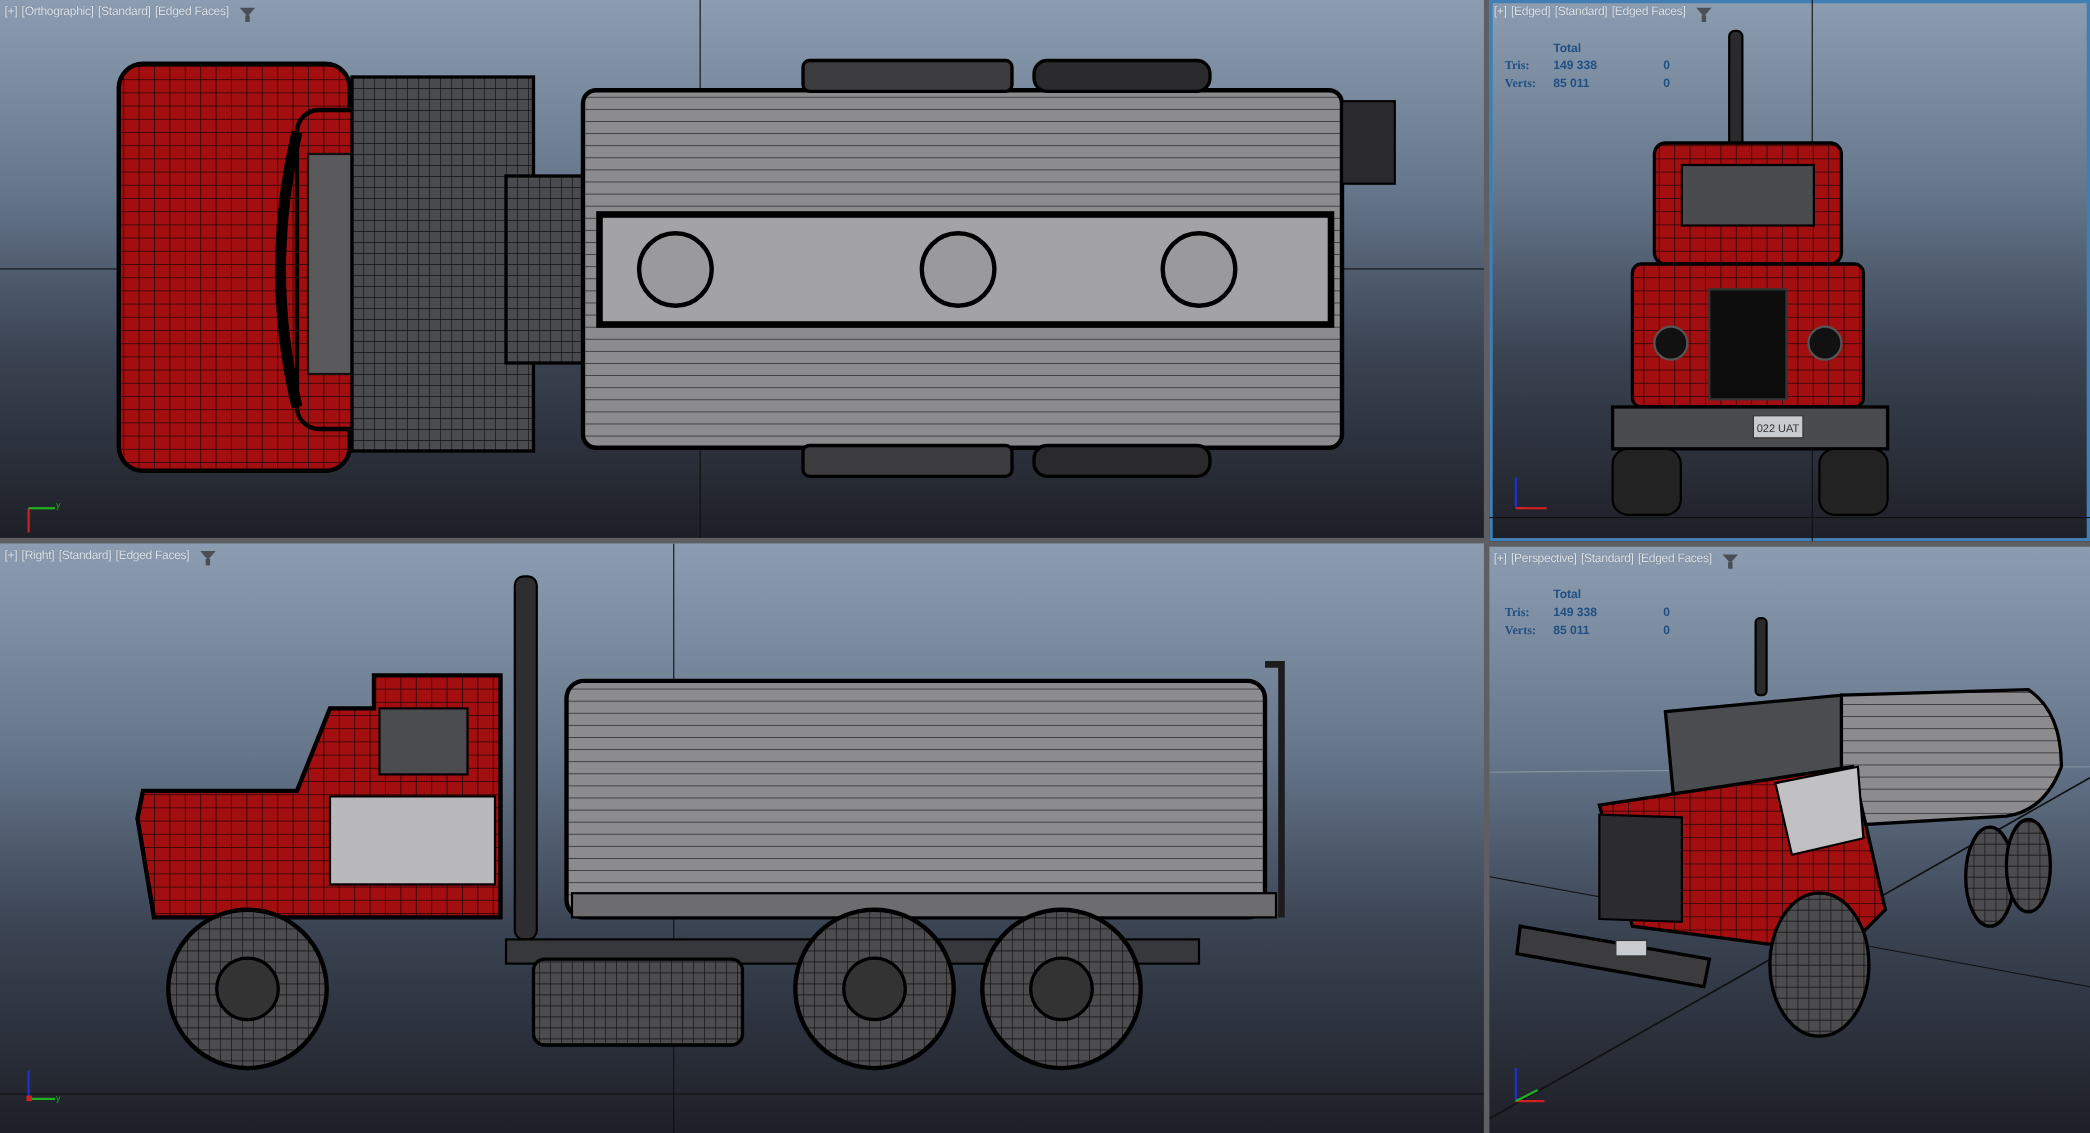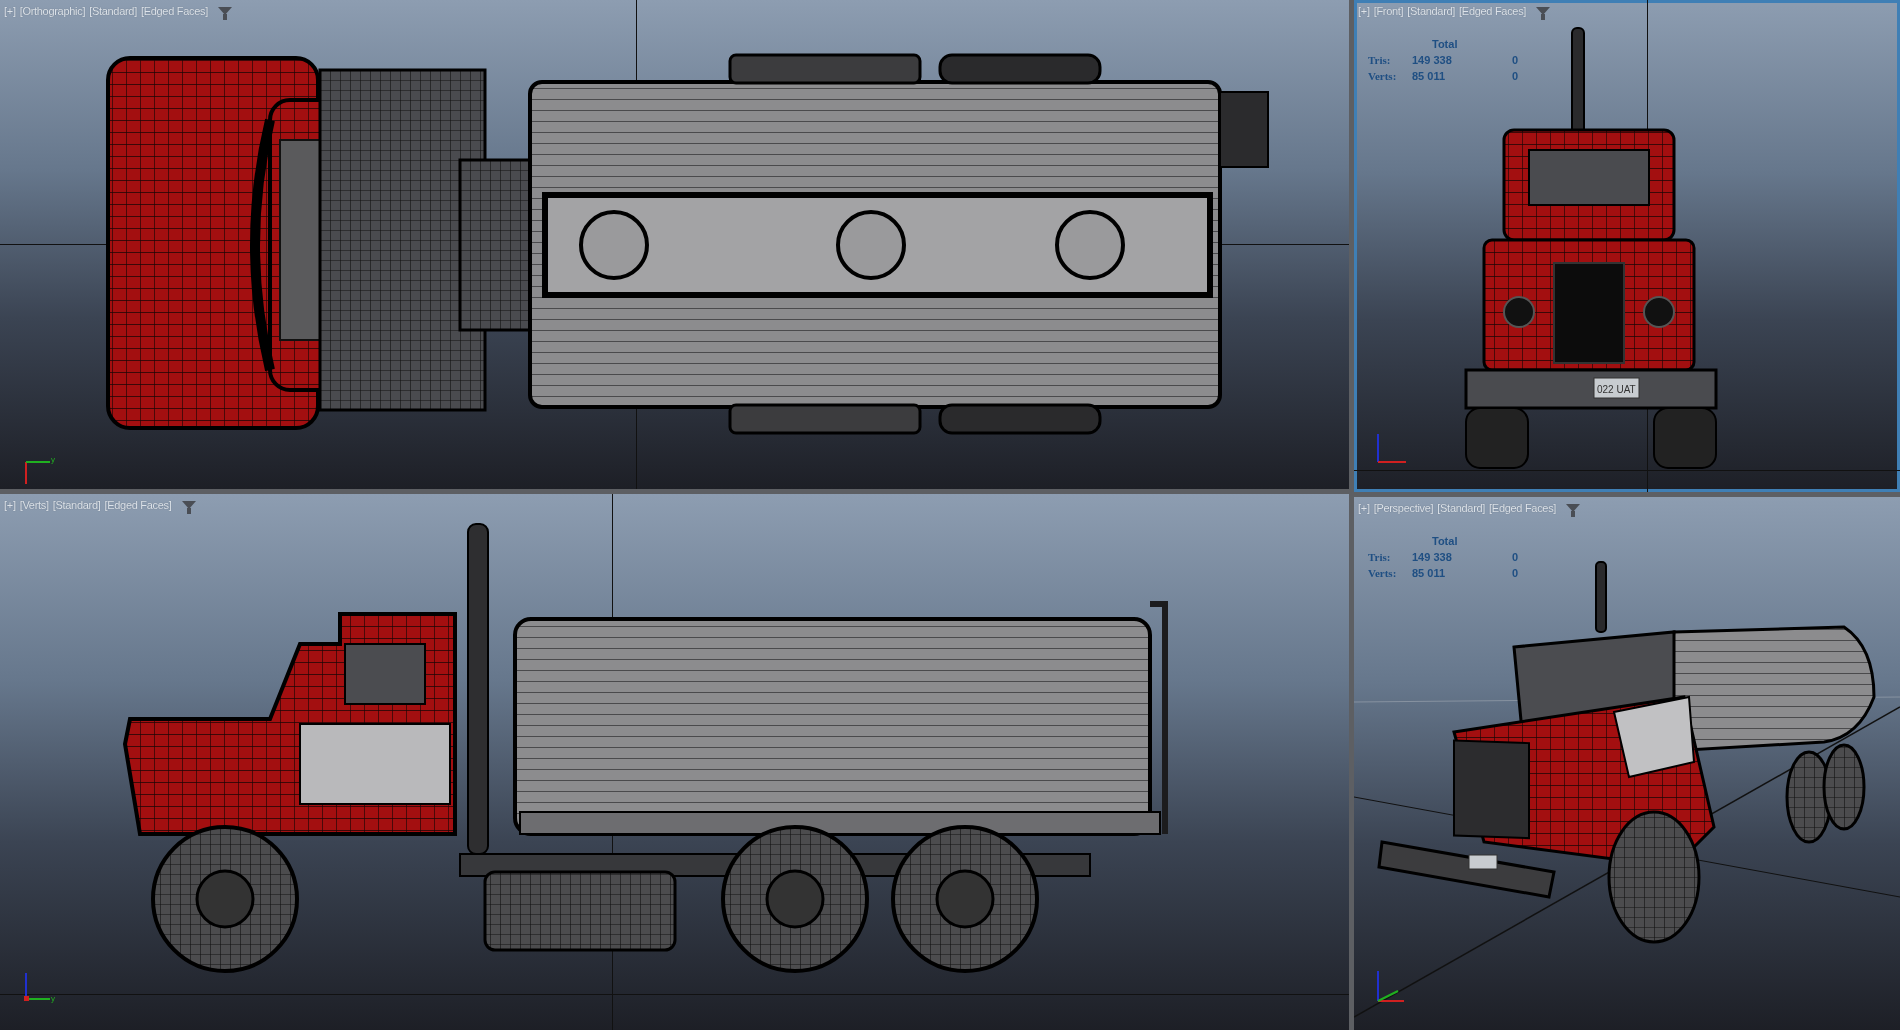--- a/index.html
+++ b/index.html
@@ -8,21 +8,21 @@
   .vp.active { box-shadow: inset 0 0 0 3px #3f7fb5; }
   #vp-top { left:0; top:0; width:1349px; height:489px; }
   #vp-front { left:1354px; top:0; width:546px; height:492px; }
   #vp-right { left:0; top:494px; width:1349px; height:536px; }
   #vp-persp { left:1354px; top:497px; width:546px; height:533px; }
   .vp-label { position:absolute; left:4px; top:5px; font-size:11px; color:#dde3ea; letter-spacing:-0.3px; white-space:nowrap; display:flex; gap:4px; align-items:center; text-shadow:0 0 1px #5a6878; }
   .vp-label span { cursor:pointer; }
   .filter-icon { width:0; height:0; border-left:7px solid transparent; border-right:7px solid transparent; border-top:8px solid #4a4e55; margin-left:6px; position:relative; }
   .filter-icon::after { content:""; position:absolute; left:-2px; top:-1px; width:4px; height:6px; background:#4a4e55; }
   .stats { position:absolute; left:14px; top:36px; font-size:11px; font-weight:bold; color:#1f4f83; line-height:16px; }
-  .stats .row { display:flex;justify-content:space-between; }
+  .stats .row { display:flex; }
   .stats .k { width:44px;font-family:Liberation Serif, serif; }
   .stats .v { width:100px; }
   .stats .z { width:20px; }
   .gridline { position:absolute; background:#111; }
   .gizmo { position:absolute; width:40px; height:40px; }
   svg { display:block; }
 </style>
 </head>
 <body>
 
@@ -77,21 +77,21 @@
     <line x1="6" y1="12" x2="30" y2="12" stroke="#20b020" stroke-width="2"></line>
     <text x="31" y="12" font-size="8" fill="#20b020" font-family="Liberation Sans, sans-serif">y</text>
   </svg>
 </div>
 
 <div class="vp active" id="vp-front">
   <div class="gridline" style="left:0;top:470px;width:546px;height:1px;"></div>
   <div class="gridline" style="left:293px;top:0;width:1px;height:492px;"></div>
   <div class="vp-label">
     <span>[+]</span>
-    <span>[Front]</span>
+    <span>[Edged]</span>
     <span>[Standard]</span>
     <span>[Edged Faces]</span>
     <span class="filter-icon"></span>
   </div>
   <div class="stats">
     <div class="row">
         <span class="k"></span>
         <span class="v">Total</span>
       </div>
     <div class="row">
@@ -123,21 +123,21 @@
     <line x1="8" y1="4" x2="8" y2="32" stroke="#2030d0" stroke-width="2"></line>
     <line x1="8" y1="32" x2="36" y2="32" stroke="#d02020" stroke-width="2"></line>
   </svg>
 </div>
 
 <div class="vp" id="vp-right">
   <div class="gridline" style="left:0;top:500px;width:1349px;height:1px;"></div>
   <div class="gridline" style="left:612px;top:0;width:1px;height:536px;"></div>
   <div class="vp-label">
     <span>[+]</span>
-    <span>[Verts]</span>
+    <span>[Right]</span>
     <span>[Standard]</span>
     <span>[Edged Faces]</span>
     <span class="filter-icon"></span>
   </div>
   <svg width="1349" height="536" style="position:absolute;left:0;top:0;">
     <defs>
       <pattern id="wheelP" width="10" height="10" patternUnits="userSpaceOnUse">
           <rect width="10" height="10" fill="#4c4c4e"></rect>
           <path d="M0 0H10M0 0V10" stroke="#111" stroke-width="1.2"></path>
         </pattern>

